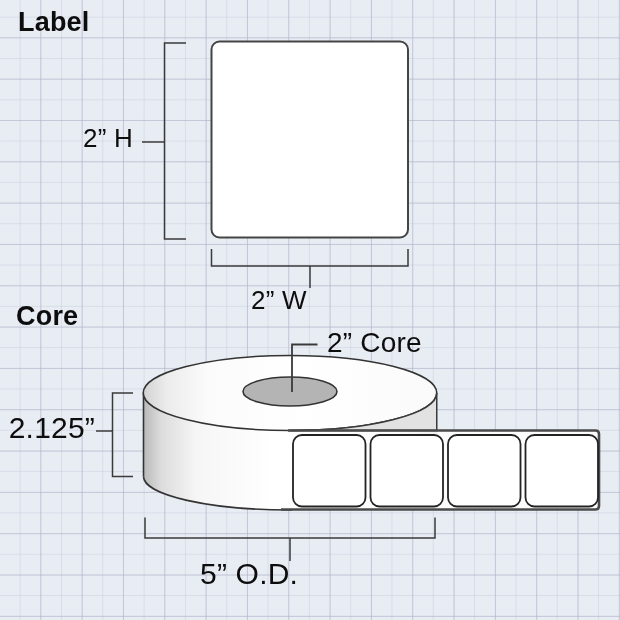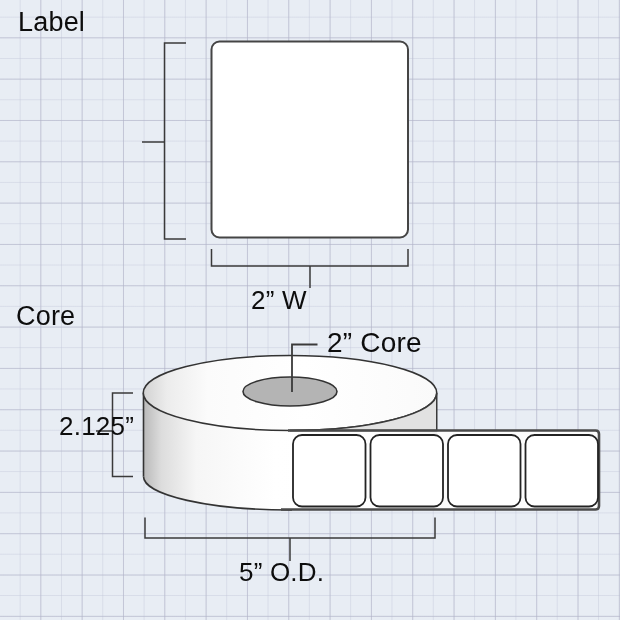--- a/index.html
+++ b/index.html
@@ -16,24 +16,24 @@
       linear-gradient(to right, rgba(196,200,218,0.45) 1px, transparent 1px),
       linear-gradient(to bottom, rgba(196,200,218,0.45) 1px, transparent 1px);
     background-size:41.34px 41.34px,41.34px 41.34px,20.67px 20.67px,20.67px 20.67px;
     background-position:-1px -4px;
   }
   svg.linework{position:absolute;left:0;top:0;width:620px;height:620px;}
   .txt{
     position:absolute;color:#0d0d0d;line-height:1;white-space:nowrap;
     letter-spacing:0.2px;
   }
-  .heading{font-size:27px;font-weight:400;}
+  .heading{font-size:27px;font-weight:700;}
   .dim-sm{font-size:26px;}
   .dim-md{font-size:28px;}
-  .dim-lg{font-size:26px;margin-left:39px;}
+  .dim-lg{font-size:30px;}
   .ra{text-align:right;}
   .ctr{}
 </style>
 </head>
 <body>
 
 <div class="stage">
 
   <svg class="linework" viewBox="0 0 620 620">
     <defs>
@@ -80,20 +80,21 @@
 
     <path d="M133,393 L112.5,393 L112.5,476.5 L133,476.5" fill="none" stroke="#3a3a3a" stroke-width="1.5"></path>
     <line x1="96" y1="431" x2="112.5" y2="431" stroke="#3a3a3a" stroke-width="1.5"></line>
 
     <path d="M145,517.5 L145,538 L435,538 L435,517.5" fill="none" stroke="#3a3a3a" stroke-width="1.5"></path>
     <line x1="290" y1="538" x2="290" y2="561" stroke="#3a3a3a" stroke-width="1.5"></line>
   </svg>
 
   <div class="txt heading" style="left:18px;top:9px;">Label</div>
 
+  <div class="txt dim-sm ra" style="left:33px;top:125px;width:100px;">2” H</div>
 
   <div class="txt dim-sm ctr" style="left:251px;top:287px;width:120px;">2” W</div>
 
   <div class="txt heading" style="left:16px;top:303px;">Core</div>
 
   <div class="txt dim-md" style="left:327px;top:329px;text-align:right;">2” Core</div>
 
   <div class="txt dim-lg ra" style="left:0px;top:413px;width:95px;">2.125”</div>
 
   <div class="txt dim-lg ctr" style="left:200px;top:559px;width:180px;">5” O.D.</div>

